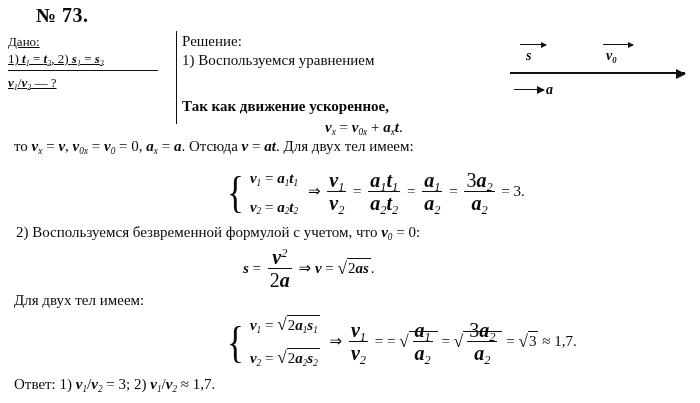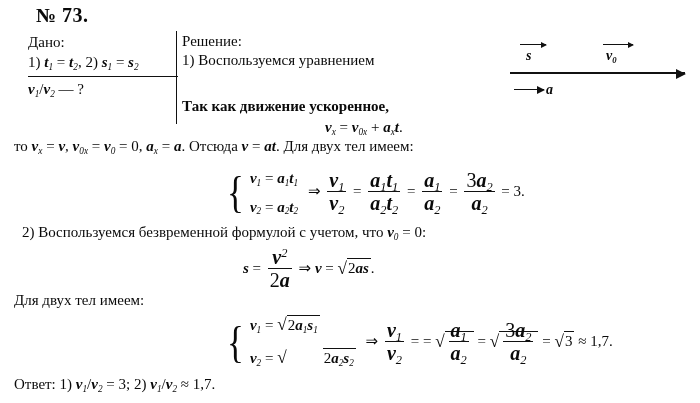--- a/index.html
+++ b/index.html
@@ -41,25 +41,26 @@
     left: 36px;
     top: 4px;
     font-size: 20px;
     font-weight: bold;
     letter-spacing: 0.5px;
   }
 
   
   .given {
     position: absolute;
-    left: 28px;
+    left: 8px;
     top: 33px;
     width: 160px;
-    font-size: 15px;
+    font-size: 13px;
     line-height: 1.32;
+    text-decoration: underline;
   }
   .given .ln { white-space: nowrap; }
   .given .rule {
     border-top: 1.6px solid #111;
     width: 150px;
     margin: 3px 0 3px 0;
   }
   .vline {
     position: absolute;
     left: 176px;
@@ -199,21 +200,21 @@
     border-bottom: 4px solid transparent;
   }
 
   
   .line {
     position: absolute;
     font-size: 15px;
     white-space: nowrap;
   }
   .l-3 { left: 14px; top: 138px; }
-  .l-6 { left: 22px; top: 224px; }
+  .l-6 { left: 16px; top: 224px; }
   .l-8 { left: 14px; top: 292px; }
   .l-ans { left: 14px; top: 376px; }
 
   
   .sys {
     position: absolute;
     font-size: 15px;
   }
   .sys-1 { left: 225px; top: 164px; }
   .sys-2 { left: 225px; top: 310px; }
@@ -364,21 +365,21 @@
 
   <div class="line l-8">Для двух тел имеем:</div>
 
   <div class="sys sys-2">
     <span class="brace">{</span>
     <span class="rows">
       <div>
         <span class="bi">v</span><sub>1</sub> = <span class="sqrt-glyph">√</span><span style="border-top:1.3px solid #111; padding:1px 2px 0 1px;">2<span class="bi">a</span><sub>1</sub><span class="bi">s</span><sub>1</sub></span>
       </div>
       <div>
-        <span class="bi">v</span><sub>2</sub> = <span class="sqrt-glyph">√</span><span style="border-top:1.3px solid #111; padding:1px 2px 0 1px;margin-left:36px;">2<span class="bi">a</span><sub>2</sub><span class="bi">s</span><sub>2</sub></span>
+        <span class="bi">v</span><sub>2</sub> = <span class="sqrt-glyph">√</span><span style="border-top:1.3px solid #111; padding:1px 2px 0 1px;">2<span class="bi">a</span><sub>2</sub><span class="bi">s</span><sub>2</sub></span>
       </div>
     </span>
     <span class="after">
       <span>⇒</span>
       <span class="frac">
         <span class="num"><span class="bi">v</span><sub>1</sub></span>
         <span class="den"><span class="bi">v</span><sub>2</sub></span>
       </span>
       =
       =

